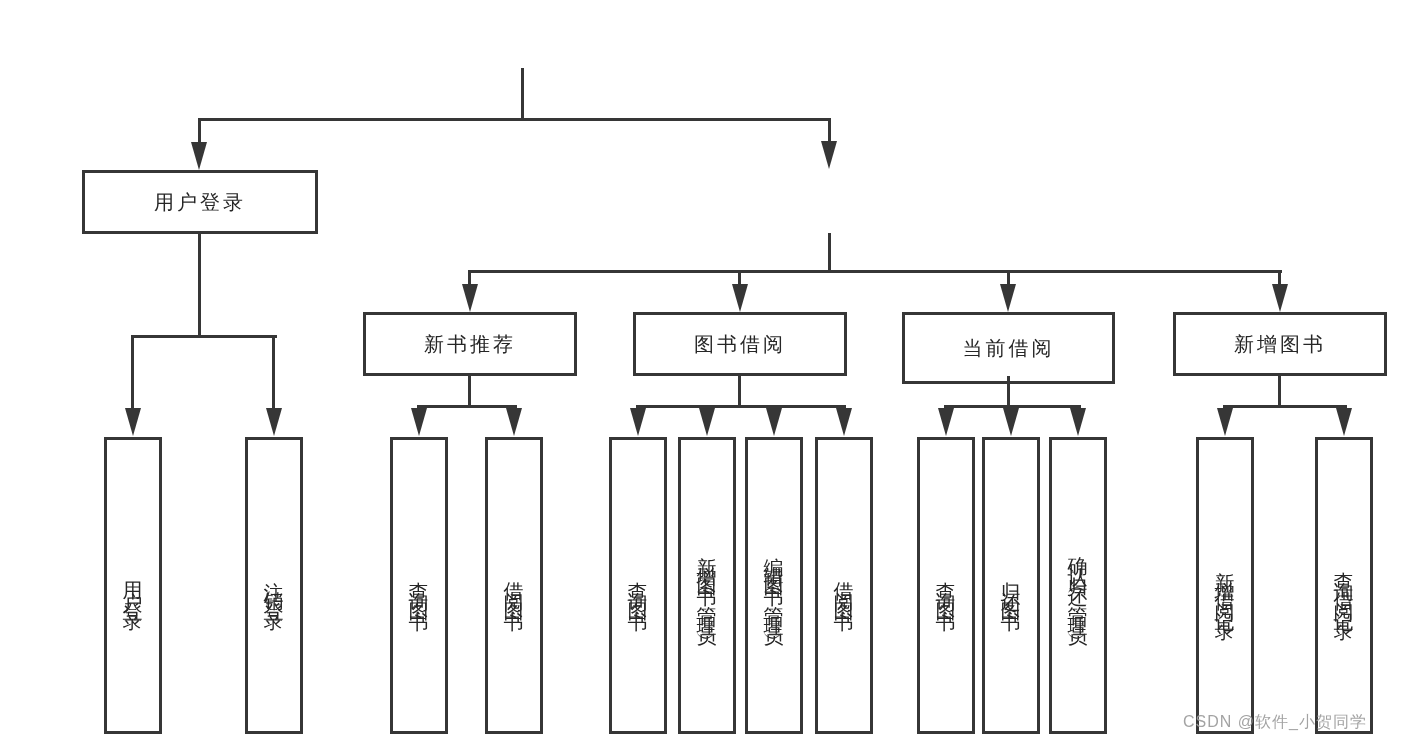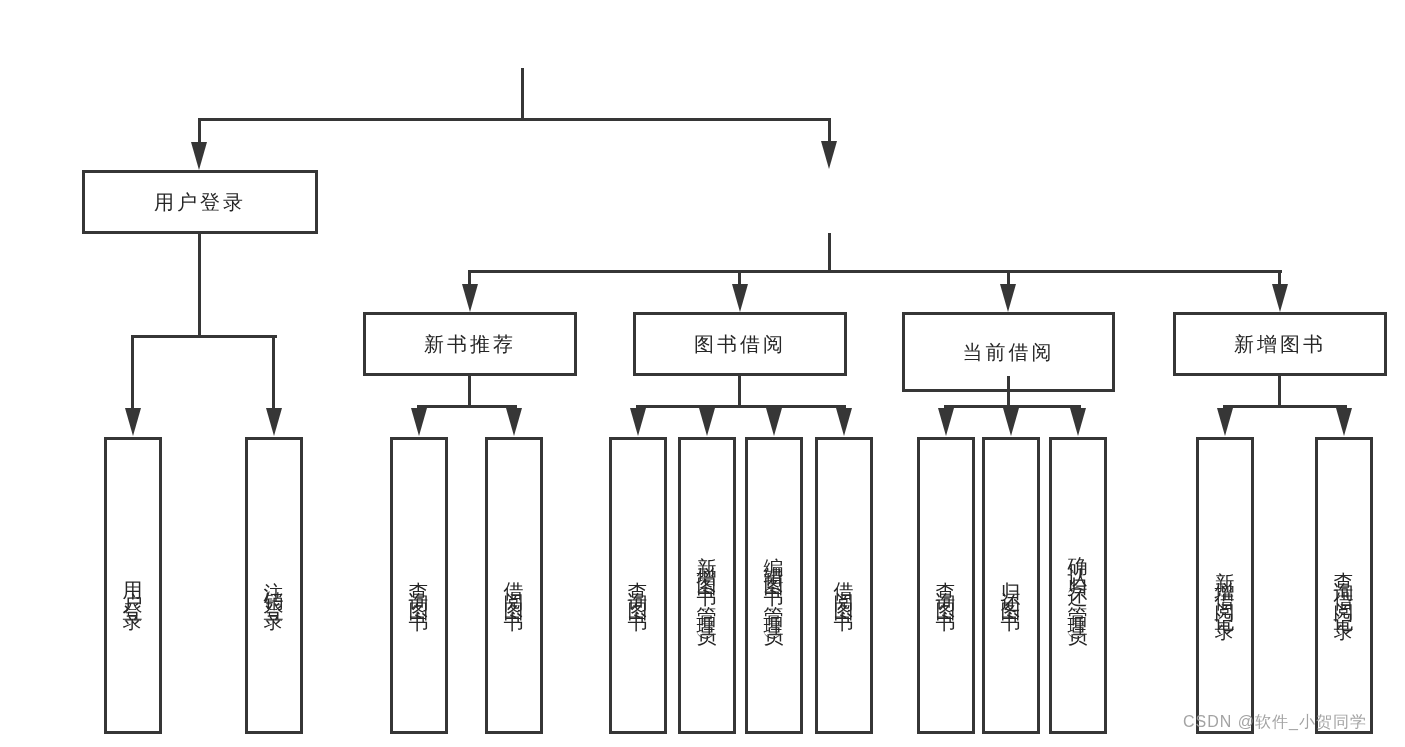--- a/index.html
+++ b/index.html
@@ -65,21 +65,21 @@
 <div class="canvas">
 
 
   <div class="box" style="left:82px; top:170px; width:236px; height:64px;">用户登录</div>
 
 
   <div class="box" style="left:363px; top:312px; width:214px; height:64px;">新书推荐</div>
 
   <div class="box" style="left:633px; top:312px; width:214px; height:64px;">图书借阅</div>
 
-  <div class="box" style="left:902px; top:312px; width:213px; height:80px;">当前借阅</div>
+  <div class="box" style="left:902px; top:312px; width:213px; height:72px;">当前借阅</div>
 
   <div class="box" style="left:1173px; top:312px; width:214px; height:64px;">新增图书</div>
 
   <div class="box vbox" style="left:104px; top:437px; width:58px; height:297px;">
     <span class="vtext">用户登录</span>
   </div>
   <div class="box vbox" style="left:245px; top:437px; width:58px; height:297px;">
     <span class="vtext">注销登录</span>
   </div>
 

